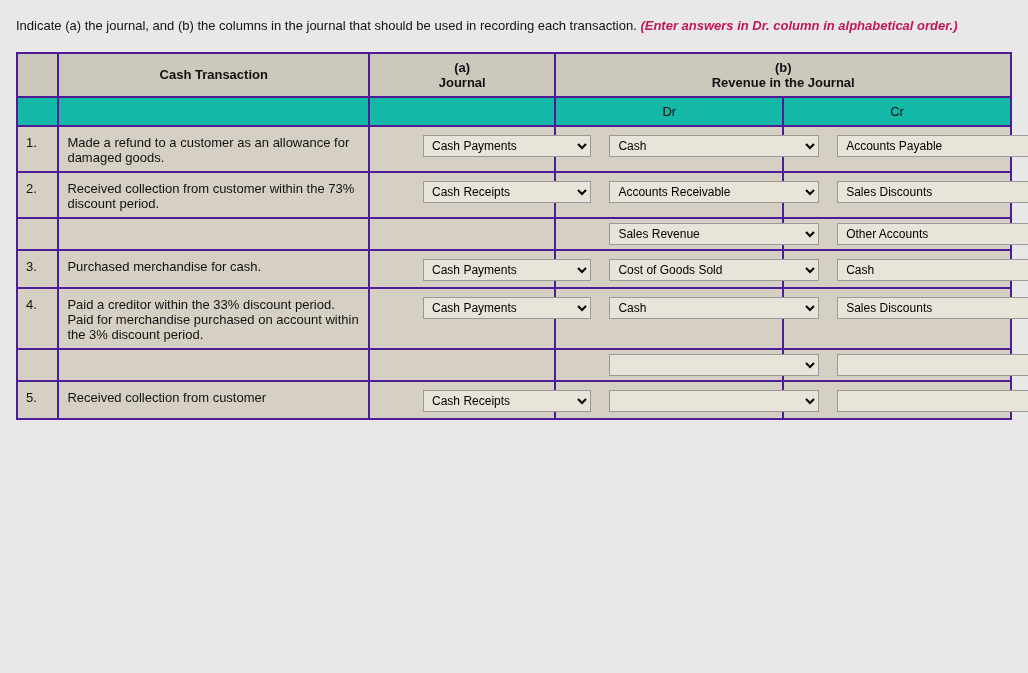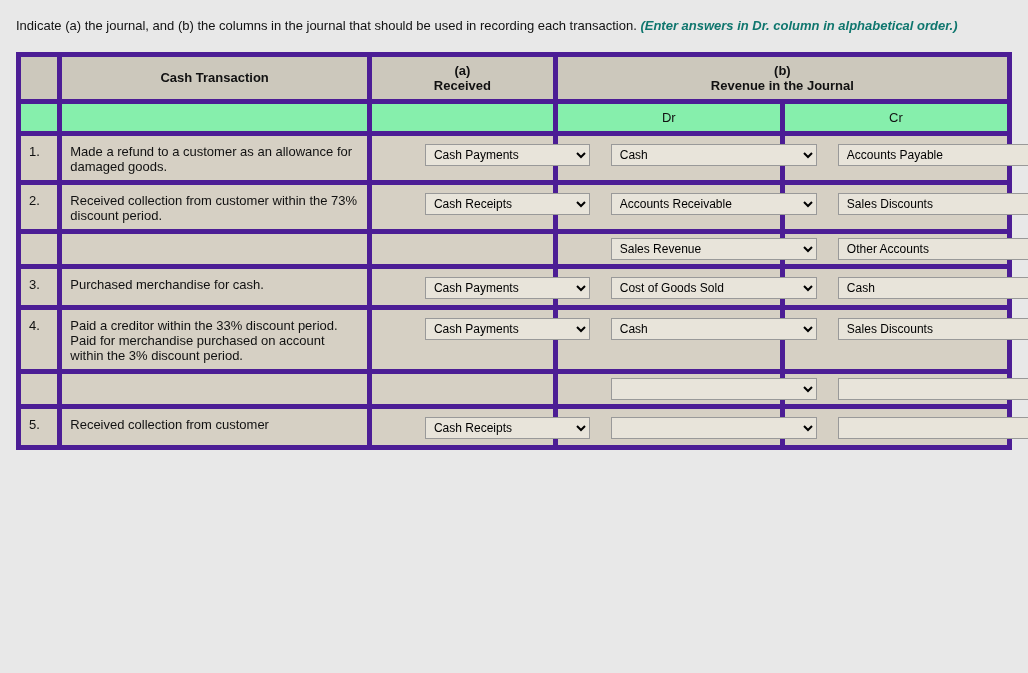--- a/index.html
+++ b/index.html
@@ -16,42 +16,42 @@
     }
     .intro-text {
       margin-bottom: 10px;
       line-height: 1.5;
     }
     .instruction {
       margin-bottom: 16px;
       line-height: 1.5;
     }
     .instruction .highlight {
-      color: #0f766e;
+      color: #be185d;
       font-weight: bold;
       font-style: italic;
     }
     .main-table {
       width: 100%;
       border-collapse: collapse;
       background: #d6d0c4;
     }
     .main-table th, .main-table td {
-      border: 5px solid #4c1d95;
+      border: 2px solid #4c1d95;
       padding: 6px 8px;
       vertical-align: middle;
     }
     .header-row th {
       background: #ccc8bc;
       text-align: center;
       font-weight: bold;
       font-size: 13px;
     }
     .sub-header-row th {
-      background: #86efac;
+      background: #14b8a6;
       text-align: center;
       font-weight: normal;
       font-size: 13px;
     }
     .col-transaction {
       width: 30%;
       text-align: left;
     }
     .col-journal {
       width: 18%;
@@ -114,21 +114,21 @@
 
   <table class="main-table">
     <thead>
       <tr class="header-row">
         <th class="col-num"></th>
         <th class="col-transaction bold-header">
           <span>Cash Transaction</span>
         </th>
         <th class="col-journal">
           <div>(a)</div>
-          <div>Received</div>
+          <div>Journal</div>
         </th>
         <th colspan="2" class="col-b-header">
           <div>(b)</div>
           <div>Revenue in the Journal</div>
         </th>
       </tr>
       <tr class="sub-header-row">
         <th class="col-num"></th>
         <th class="col-transaction"></th>
         <th class="col-journal"></th>

